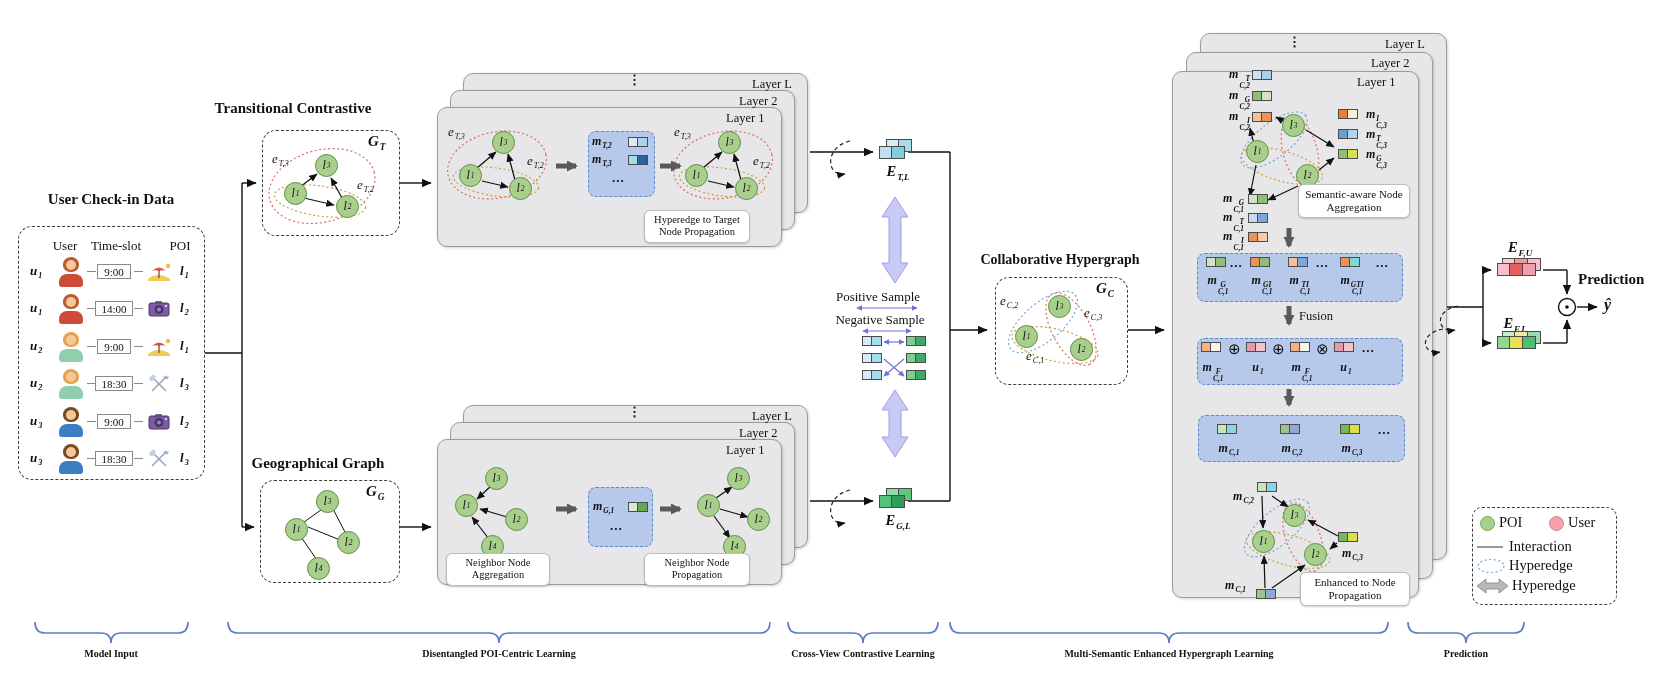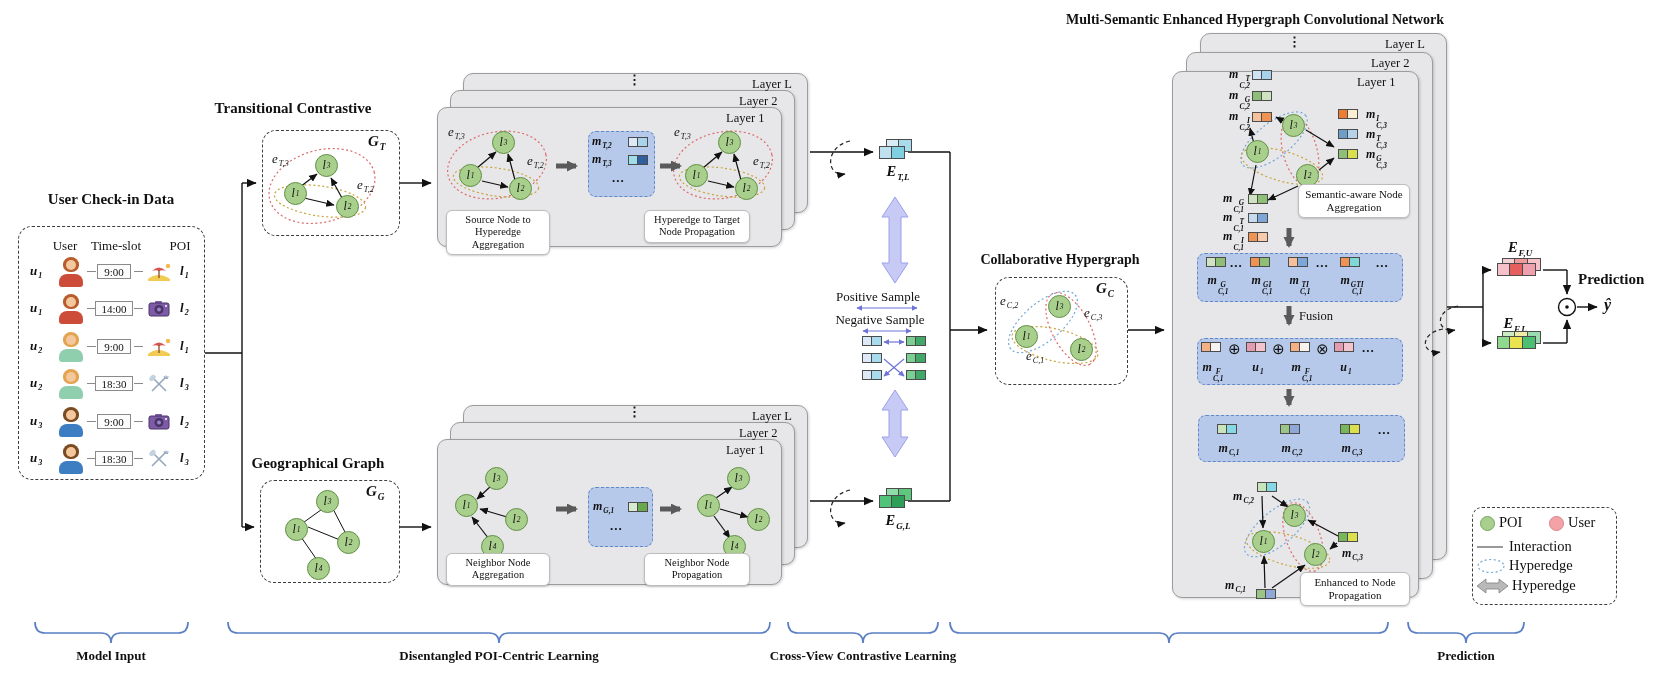--- a/index.html
+++ b/index.html
@@ -21,21 +21,21 @@
 .m{position:absolute;font-weight:bold;font-style:italic;font-size:13px;white-space:nowrap}
 .m.s{font-size:12px;text-align:center}
 .m.r{text-align:right}
 .e{position:absolute;font-style:italic;font-size:13px;white-space:nowrap}
 .g{position:absolute;font-weight:bold;font-style:italic;font-size:15px}
 .E{position:absolute;font-weight:bold;font-style:italic;font-size:14.5px;text-align:center;white-space:nowrap}
 .dots{position:absolute;font-weight:bold;font-size:13px;letter-spacing:1px}
 .vd{position:absolute;font-size:13px;font-weight:bold}
 .op{position:absolute;font-size:15px}
 .hdr{position:absolute;font-size:13px;text-align:center}
-.blab{position:absolute;font-weight:bold;font-size:13px;white-space:nowrap;transform:translateX(-50%)}
+.blab{position:absolute;font-weight:bold;font-size:10px;white-space:nowrap;transform:translateX(-50%)}
 .samp{position:absolute;font-size:13px;text-align:center;white-space:nowrap;transform:translateX(-50%)}
 .cap2{position:absolute;font-size:12.5px;white-space:nowrap}
 [data-math]{white-space:nowrap}
 [data-math] .ss{display:inline-flex;flex-direction:column;vertical-align:-0.40em;line-height:.95;font-size:.62em;margin-left:1px}
 [data-math] .ss span{display:block;font-style:italic}
 .av{position:absolute;width:26px;height:30px}
 .av .h{position:absolute;left:5px;top:0;width:16px;height:15px;border-radius:50% 50% 45% 45%}
 .av .f{position:absolute;left:8px;top:3px;width:10px;height:10px;border-radius:50%;background:#f3c89c}
 .av .b{position:absolute;left:1px;bottom:0;width:24px;height:13px;border-radius:8px 8px 3px 3px}
 .tc{position:absolute;height:15px;border:1px solid #8a8a8a;background:#fcfcfc;font-size:11px;display:flex;align-items:center;justify-content:center;padding:0 3px}
@@ -196,21 +196,20 @@
       <path d="M788,622 Q788,633 798,633 L853,633 Q863,633 863,643 Q863,633 873,633 L928,633 Q938,633 938,622"></path>
       <path d="M950,622 Q950,633 960,633 L1159,633 Q1169,633 1169,643 Q1169,633 1179,633 L1378,633 Q1388,633 1388,622"></path>
       <path d="M1408,622 Q1408,633 1418,633 L1456,633 Q1466,633 1466,643 Q1466,633 1476,633 L1514,633 Q1524,633 1524,622"></path>
     </g>
   </svg>
 
   <div class="title" style="left:111px;top:191px">User Check-in Data</div>
   <div class="title" style="left:293px;top:100px">Transitional Contrastive</div>
   <div class="title" style="left:318px;top:455px">Geographical Graph</div>
   <div class="title" style="left:1060px;top:252px;font-size:14px">Collaborative Hypergraph</div>
-  <div class="title" style="left:1255px;top:12px;font-size:14px">Multi-Semantic Enhanced Hypergraph Convolutional Network</div>
 
   <div class="tag" style="left:752px;top:77px">Layer L</div>
   <div class="tag" style="left:739px;top:94px">Layer 2</div>
   <div class="tag" style="left:726px;top:111px">Layer 1</div>
   <div class="vd" style="left:628px;top:72px">⋮</div>
   <div class="tag" style="left:752px;top:409px">Layer L</div>
   <div class="tag" style="left:739px;top:426px">Layer 2</div>
   <div class="tag" style="left:726px;top:443px">Layer 1</div>
   <div class="vd" style="left:628px;top:404px">⋮</div>
   <div class="tag" style="left:1385px;top:37px">Layer L</div>
@@ -485,21 +484,20 @@
       <span class="ss">
         <span>1</span>
       </span>
     </div>
   <div class="node" style="left:735px;top:177px" data-math="math.l2">
       <i>l</i>
       <span class="ss">
         <span>2</span>
       </span>
     </div>
-  <div class="cap" style="left:446px;top:210px;width:104px">Source Node to Hyperedge Aggregation</div>
   <div class="cap" style="left:644px;top:210px;width:106px">Hyperedge to Target Node Propagation</div>
 
   <div class="node" style="left:485px;top:467px" data-math="math.l3">
       <i>l</i>
       <span class="ss">
         <span>3</span>
       </span>
     </div>
   <div class="node" style="left:455px;top:494px" data-math="math.l1">
       <i>l</i>
@@ -901,15 +899,16 @@
   <div class="leg" style="left:1499px;top:514px">POI</div>
   <div class="dot" style="left: 1549px; top: 516px; border: 1px solid rgb(217, 131, 141); background: rgb(244, 162, 166);"></div>
   <div class="leg" style="left:1568px;top:514px">User</div>
   <div class="leg" style="left:1509px;top:538px">Interaction</div>
   <div class="leg" style="left:1509px;top:557px">Hyperedge</div>
   <div class="leg" style="left:1512px;top:577px">Hyperedge</div>
 
   <div class="blab" style="left:111px;top:648px">Model Input</div>
   <div class="blab" style="left:499px;top:648px">Disentangled POI-Centric Learning</div>
   <div class="blab" style="left:863px;top:648px">Cross-View Contrastive Learning</div>
+  <div class="blab" style="left:1169px;top:648px">Multi-Semantic Enhanced Hypergraph Learning</div>
   <div class="blab" style="left:1466px;top:648px">Prediction</div>
 
 </div>
 
 </body></html>

